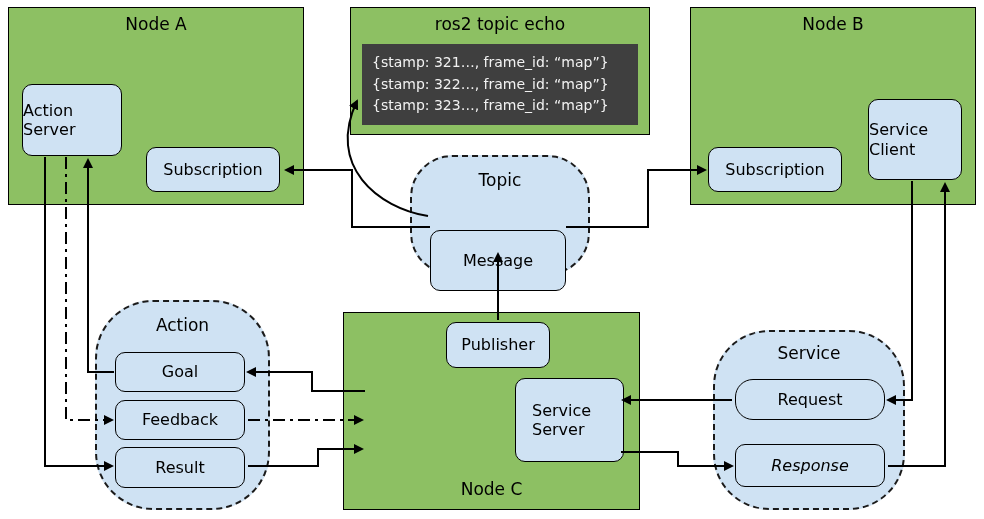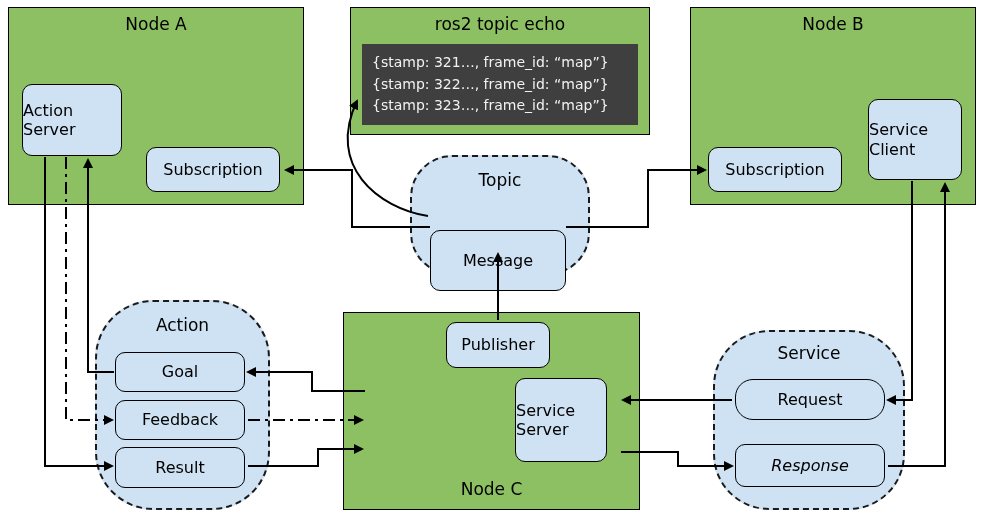--- a/index.html
+++ b/index.html
@@ -67,21 +67,21 @@
   <div class="blue-box" style="left:708px;top:147px;width:134px;height:45px;">Subscription</div>
   <div class="blue-box" style="left:868px;top:99px;width:94px;height:81px;">Service Client</div>
 
   <div class="blue-box" style="left:430px;top:205px;width:136px;height:61px;margin-top:25px;">Message</div>
 
   <div class="blue-box" style="left:115px;top:352px;width:130px;height:40px;">Goal</div>
   <div class="blue-box" style="left:115px;top:400px;width:130px;height:40px;">Feedback</div>
   <div class="blue-box" style="left:115px;top:447px;width:130px;height:41px;">Result</div>
 
   <div class="blue-box" style="left:446px;top:322px;width:104px;height:46px;">Publisher</div>
-  <div class="blue-box" style="left:515px;top:378px;width:92px;height:84px;">Service Server</div>
+  <div class="blue-box" style="left:515px;top:378px;width:109px;height:84px;padding-left:16px;">Service Server</div>
 
   <div class="blue-box" style="left:735px;top:379px;width:150px;height:41px;border-radius:18px;">Request</div>
   <div class="blue-box" style="left:735px;top:444px;width:150px;height:43px;font-style:italic;">Response</div>
 
   <svg class="arrow-layer" viewBox="0 0 984 519">
     <defs>
       <marker id="ah" viewBox="0 0 10 10" refX="8" refY="5" markerWidth="5" markerHeight="5" orient="auto">
         <path d="M0,0 L10,5 L0,10 z" fill="#000"></path>
       </marker>
     </defs>

